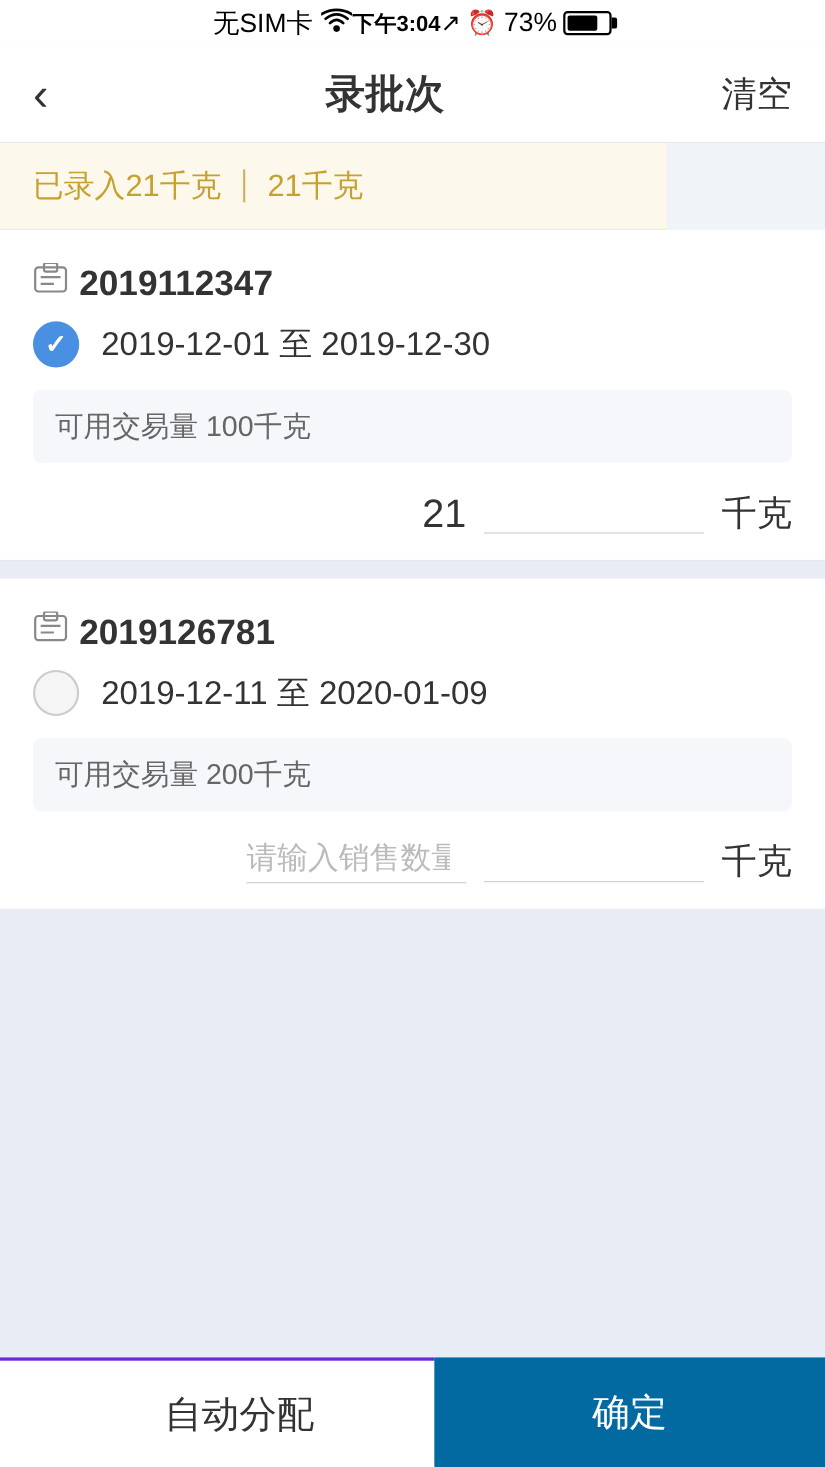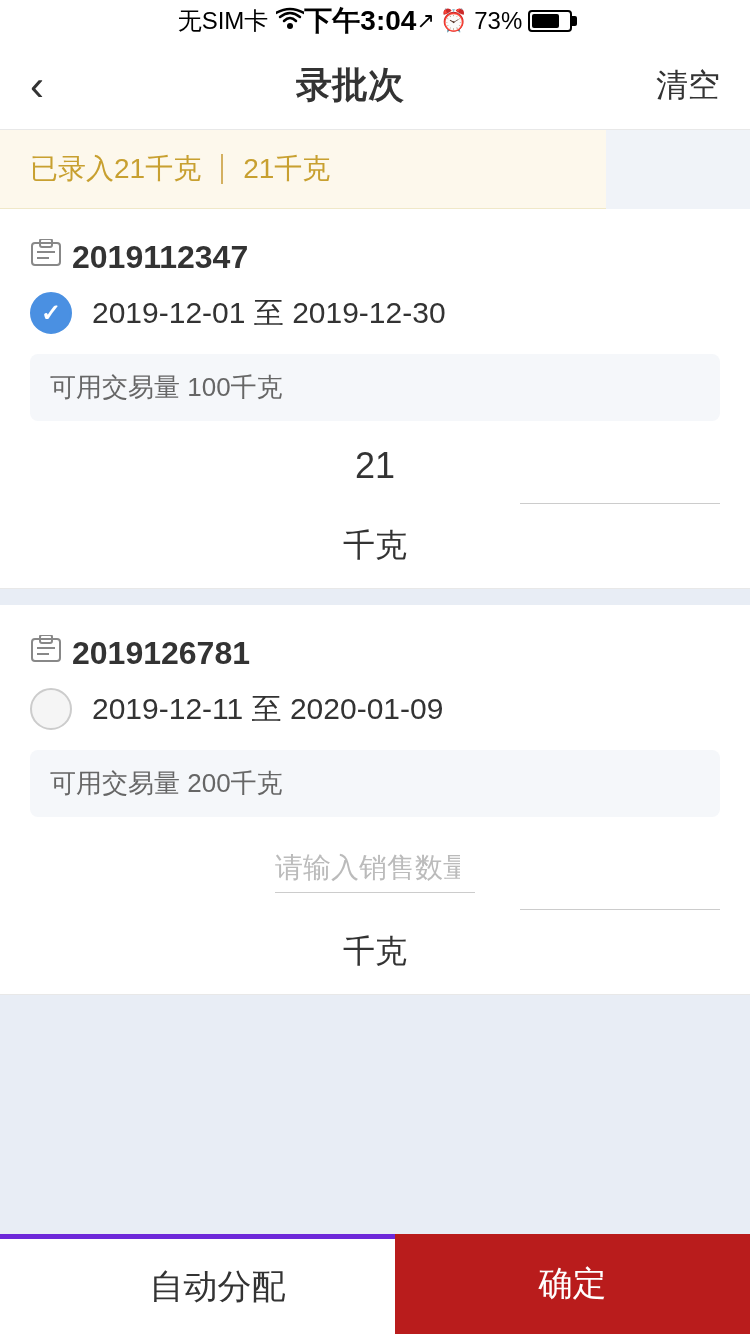--- a/index.html
+++ b/index.html
@@ -24,21 +24,21 @@
       font-size: 24px;
       color: #000;
     }
     .status-left {
       display: flex;
       align-items: center;
       gap: 8px;
     }
     .status-center {
       font-weight: 600;
-      font-size: 28px;
+      font-size: 20px;
     }
     .status-right {
       display: flex;
       align-items: center;
       gap: 6px;
       font-size: 24px;
     }
     .battery-icon {
       width: 44px;
       height: 22px;
@@ -182,27 +182,26 @@
 
     
     .qty-input-row {
       display: flex;
       align-items: center;
       justify-content: flex-end;
       padding: 24px 30px 20px 30px;
       gap: 16px;
       background: #fff;
       border-bottom: 1px solid #e8e8e8;
-      flex-direction: column;
     }
     .qty-input {
       border: none;
       border-bottom: 1px solid #ccc;
       outline: none;
-      font-size: 40px;
+      font-size: 26px;
       color: #333;
       text-align: right;
       width: 200px;
       background: transparent;
       padding-bottom: 6px;
     }
     .qty-input::placeholder {
       color: #bbb;
       font-size: 28px;
     }
@@ -247,26 +246,26 @@
       bottom: 0;
       left: 0;
     }
     .btn-auto {
       flex: 1;
       background: #fff;
       border: none;
       font-size: 34px;
       color: #333;
       cursor: pointer;
-      border-top: 5px solid #6d28d9;
+      border-top: 3px solid #6d28d9;
       padding-left: 40px;
     }
     .btn-confirm {
       flex: 1;
-      background: #b91c1c;
+      background: #0369a1;
       border: none;
       font-size: 34px;
       color: #fff;
       cursor: pointer;
     }
 
     .main-content {
       padding-bottom: 100px;
     }
   </style>

